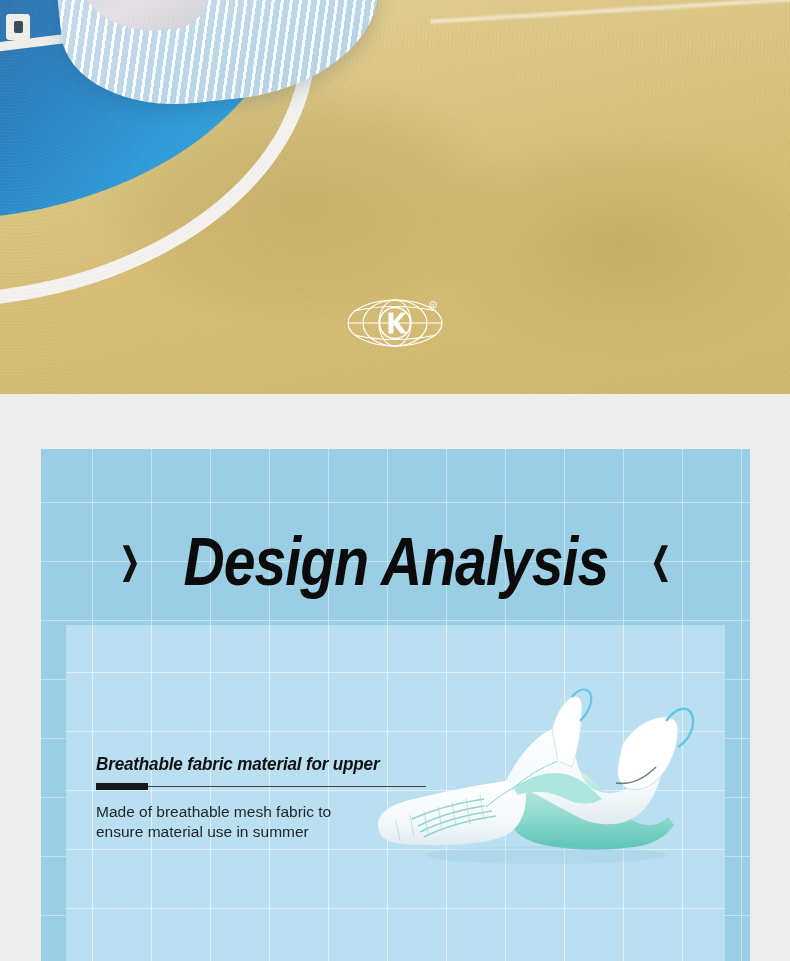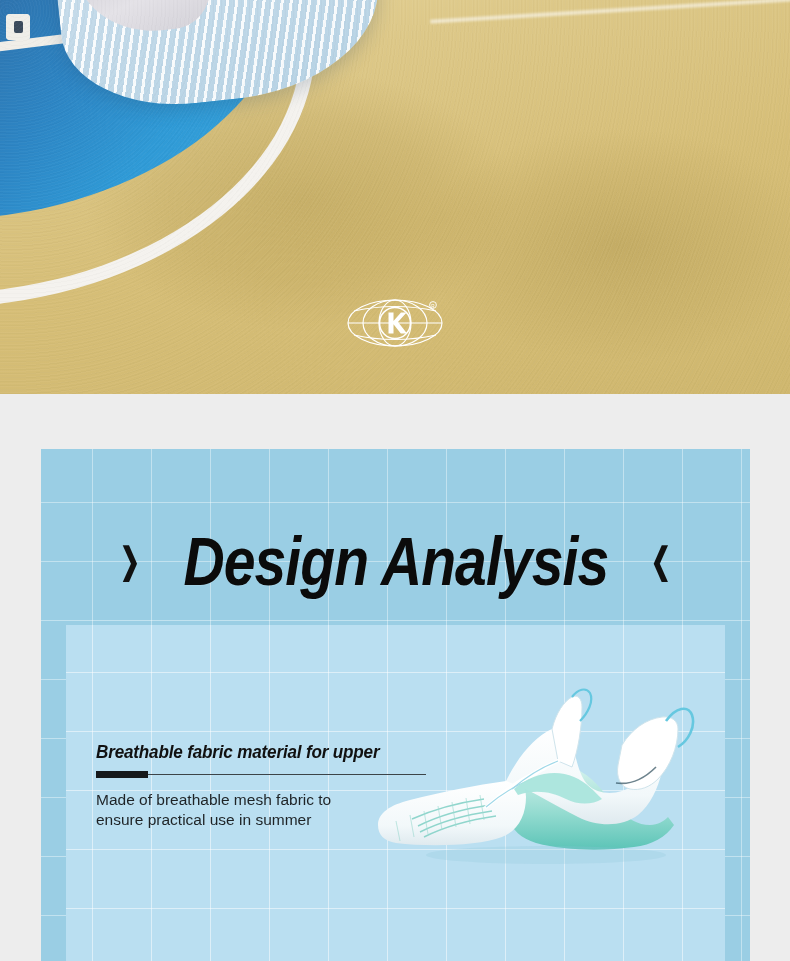--- a/index.html
+++ b/index.html
@@ -219,21 +219,21 @@
       linear-gradient(to bottom, rgba(255,255,255,0.50) 1.5px, transparent 1.5px);
     background-size: 59px 59px;
     background-position: -33px -12px;
     overflow: hidden;
   }
 
   .feature {
     position: absolute;
     left: 30px;
   }
-  .feature-1 { top: 116px; }
+  .feature-1 { top: 128px; }
   .feature-2 { top: 305px; }
 
   .feature-title {
     font-family: "Liberation Sans", sans-serif;
     font-size: 19px;
     font-weight: bold;
     font-style: italic;
     color: #111111;
     white-space: nowrap;
     transform: scaleX(0.90);
@@ -405,21 +405,21 @@
           <path d="M250 98 C264 100 278 94 290 82" fill="none" stroke="#2f4f5c" stroke-width="1.6" opacity="0.7"></path>
 
           <ellipse cx="180" cy="170" rx="120" ry="9" fill="#8fc8dd" opacity="0.25"></ellipse>
         </svg>
       </div>
 
       <div class="feature feature-1">
         <div class="feature-title">Breathable fabric material for upper</div>
         <div class="feature-rule"></div>
         <div class="feature-body">Made of breathable mesh fabric to
-ensure practical use in summer</div>
+ensure material use in summer</div>
       </div>
 
       <div class="shoe2">
         <svg viewBox="0 0 330 120" width="330" height="120" aria-hidden="true">
           <defs>
             <linearGradient id="mint2" x1="0" y1="0" x2="0" y2="1">
               <stop offset="0%" stop-color="#e6f7f3"></stop>
               <stop offset="60%" stop-color="#9fe0d6"></stop>
               <stop offset="100%" stop-color="#62c8bb"></stop>
             </linearGradient>

